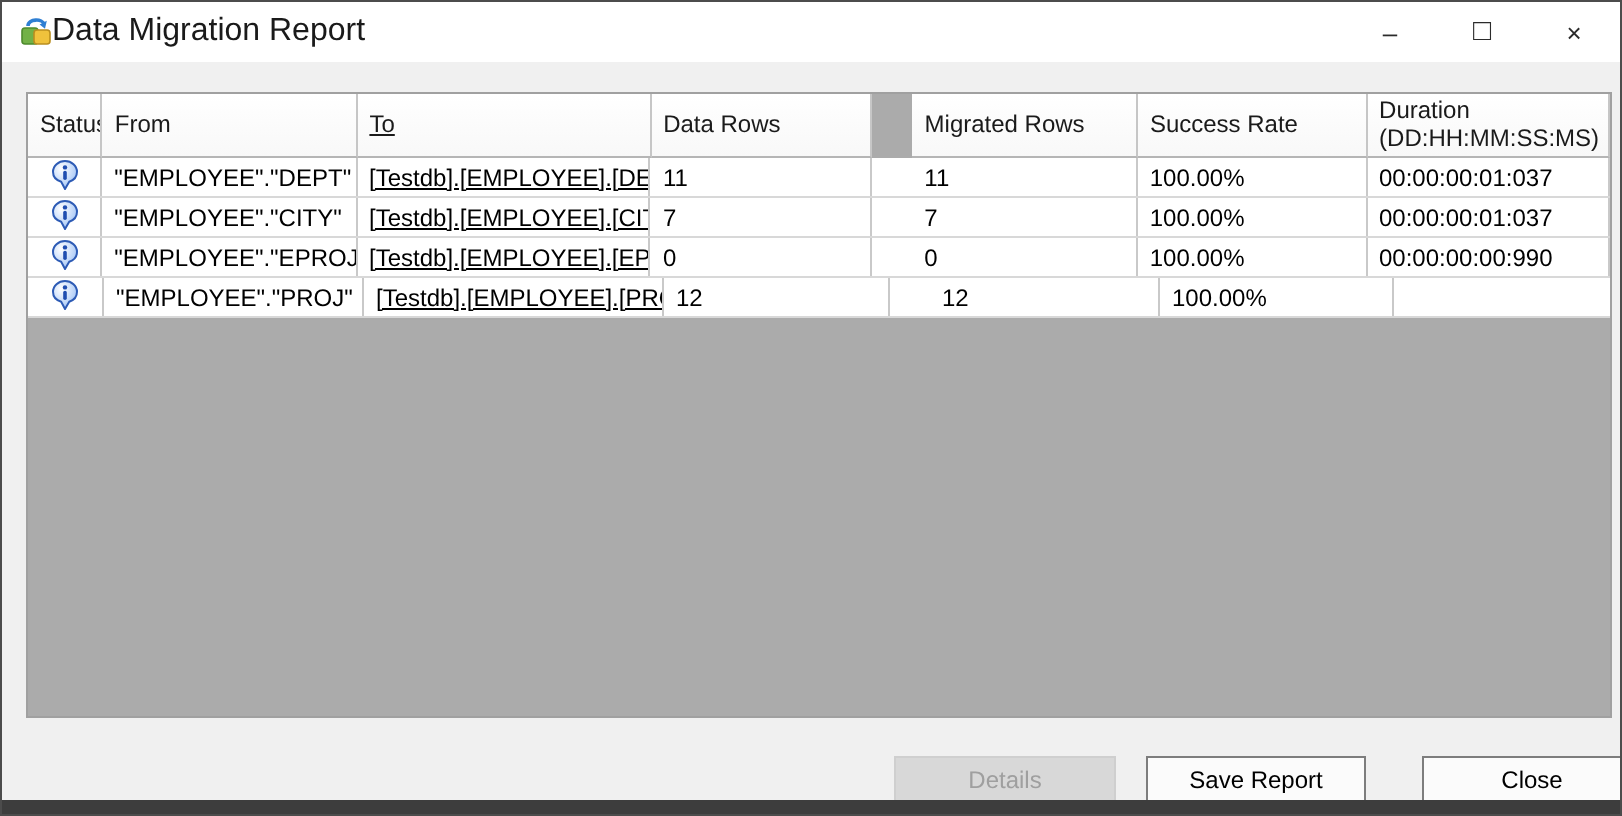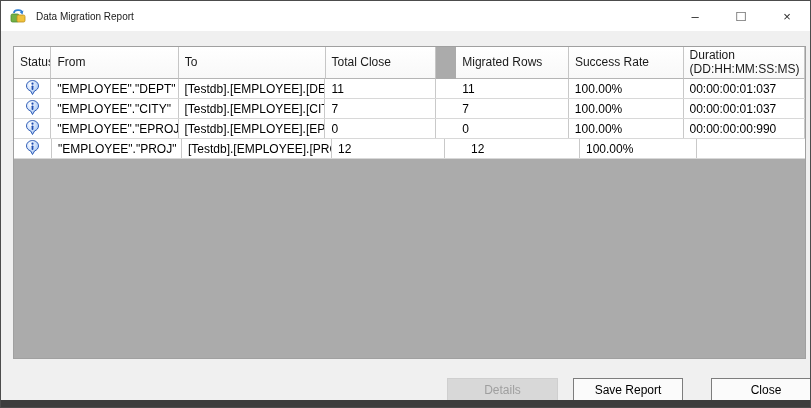--- a/index.html
+++ b/index.html
@@ -5,21 +5,21 @@
   html,body{margin:0;padding:0;background:#e8e8e8;font-family:"Liberation Sans","DejaVu Sans",sans-serif;}
   .window{
     position:relative;width:811px;height:408px;box-sizing:border-box;
     background:#f0f0f0;border:1px solid #4c4c4c;overflow:hidden;
   }
   .titlebar{
     position:absolute;left:0;top:0;right:0;height:30px;background:#ffffff;
     display:flex;align-items:center;
   }
   .app-icon{margin-left:9px;display:flex;align-items:center;}
-  .title{margin-left:10px;font-size:10px;color:#1a1a1a;}
+  .title{margin-left:0;font-size:16px;color:#1a1a1a;}
   .winbtns{position:absolute;right:0;top:0;height:30px;display:flex;}
   .winbtn{width:46px;height:30px;display:flex;align-items:center;justify-content:center;
     font-size:13px;color:#2b2b2b;cursor:default;}
   .winbtn span{line-height:1;}
   .winbtn.maxb span{font-size:15px;margin-top:-2px;}
 
   .table-area{
     position:absolute;left:12px;top:45px;width:793px;height:313px;box-sizing:border-box;
     background:#ababab;border:1px solid #a0a0a0;overflow:hidden;
   }
@@ -31,21 +31,21 @@
     padding:2px 4px 2px 6px;white-space:pre-line;line-height:1.15;overflow:hidden;
   }
   .drow{display:flex;height:20px;background:#ffffff;border-bottom:1px solid #d8d8d8;box-sizing:border-box;}
   .dc{
     box-sizing:border-box;border-right:1px solid #c9c9c9;font-size:12px;color:#000;
     display:flex;align-items:center;padding:0 4px 0 6px;white-space:nowrap;overflow:hidden;
   }
   .cell-center{justify-content:center;padding:0;}
   .c-status{width:38px;}
   .c-from{width:130px;}
-  .c-to{width:150px;}
+  .c-to{width:150px;text-decoration:underline;}
   .c-total{width:113px;}
   .c-migr{width:115px;margin-left:20px;}
   .c-rate{width:117px;}
   .c-dur{width:124px;}
 
   .btn{
     position:absolute;top:377px;height:24px;box-sizing:border-box;
     font-family:"Liberation Sans","DejaVu Sans",sans-serif;font-size:12px;
     background:#fbfbfb;border:1px solid #7d7d7d;color:#000;padding:4px;
   }
@@ -91,21 +91,21 @@
       </div>
     </div>
   </div>
 
   <div class="table-area">
 
     <div class="hrow">
       <div class="hc c-status">Status</div>
       <div class="hc c-from">From</div>
       <div class="hc c-to">To</div>
-      <div class="hc c-total">Total Close</div>
+      <div class="hc c-total">Data Rows</div>
       <div class="hc c-migr">Migrated Rows</div>
       <div class="hc c-rate">Success Rate</div>
       <div class="hc c-dur">Duration
 (DD:HH:MM:SS:MS)</div>
     </div>
 
     <div class="drow">
       <div class="dc c-status cell-center">
         <span>
           <svg width="13" height="15" viewBox="0 0 13 15">

